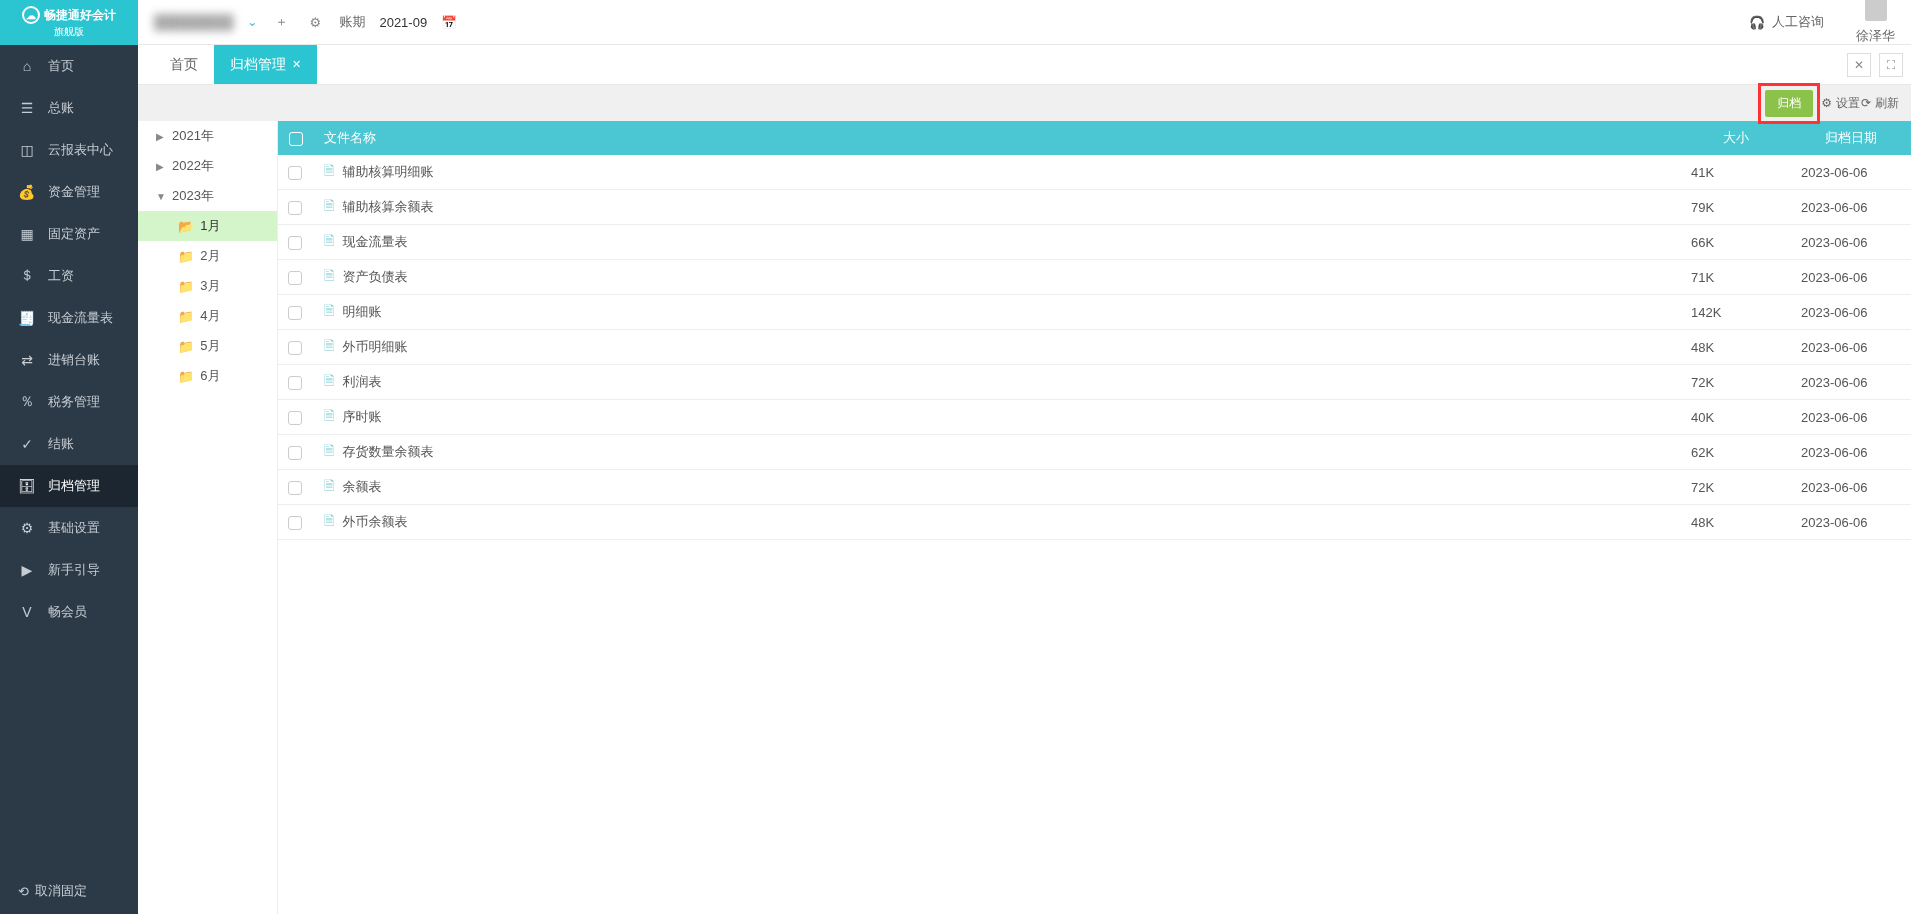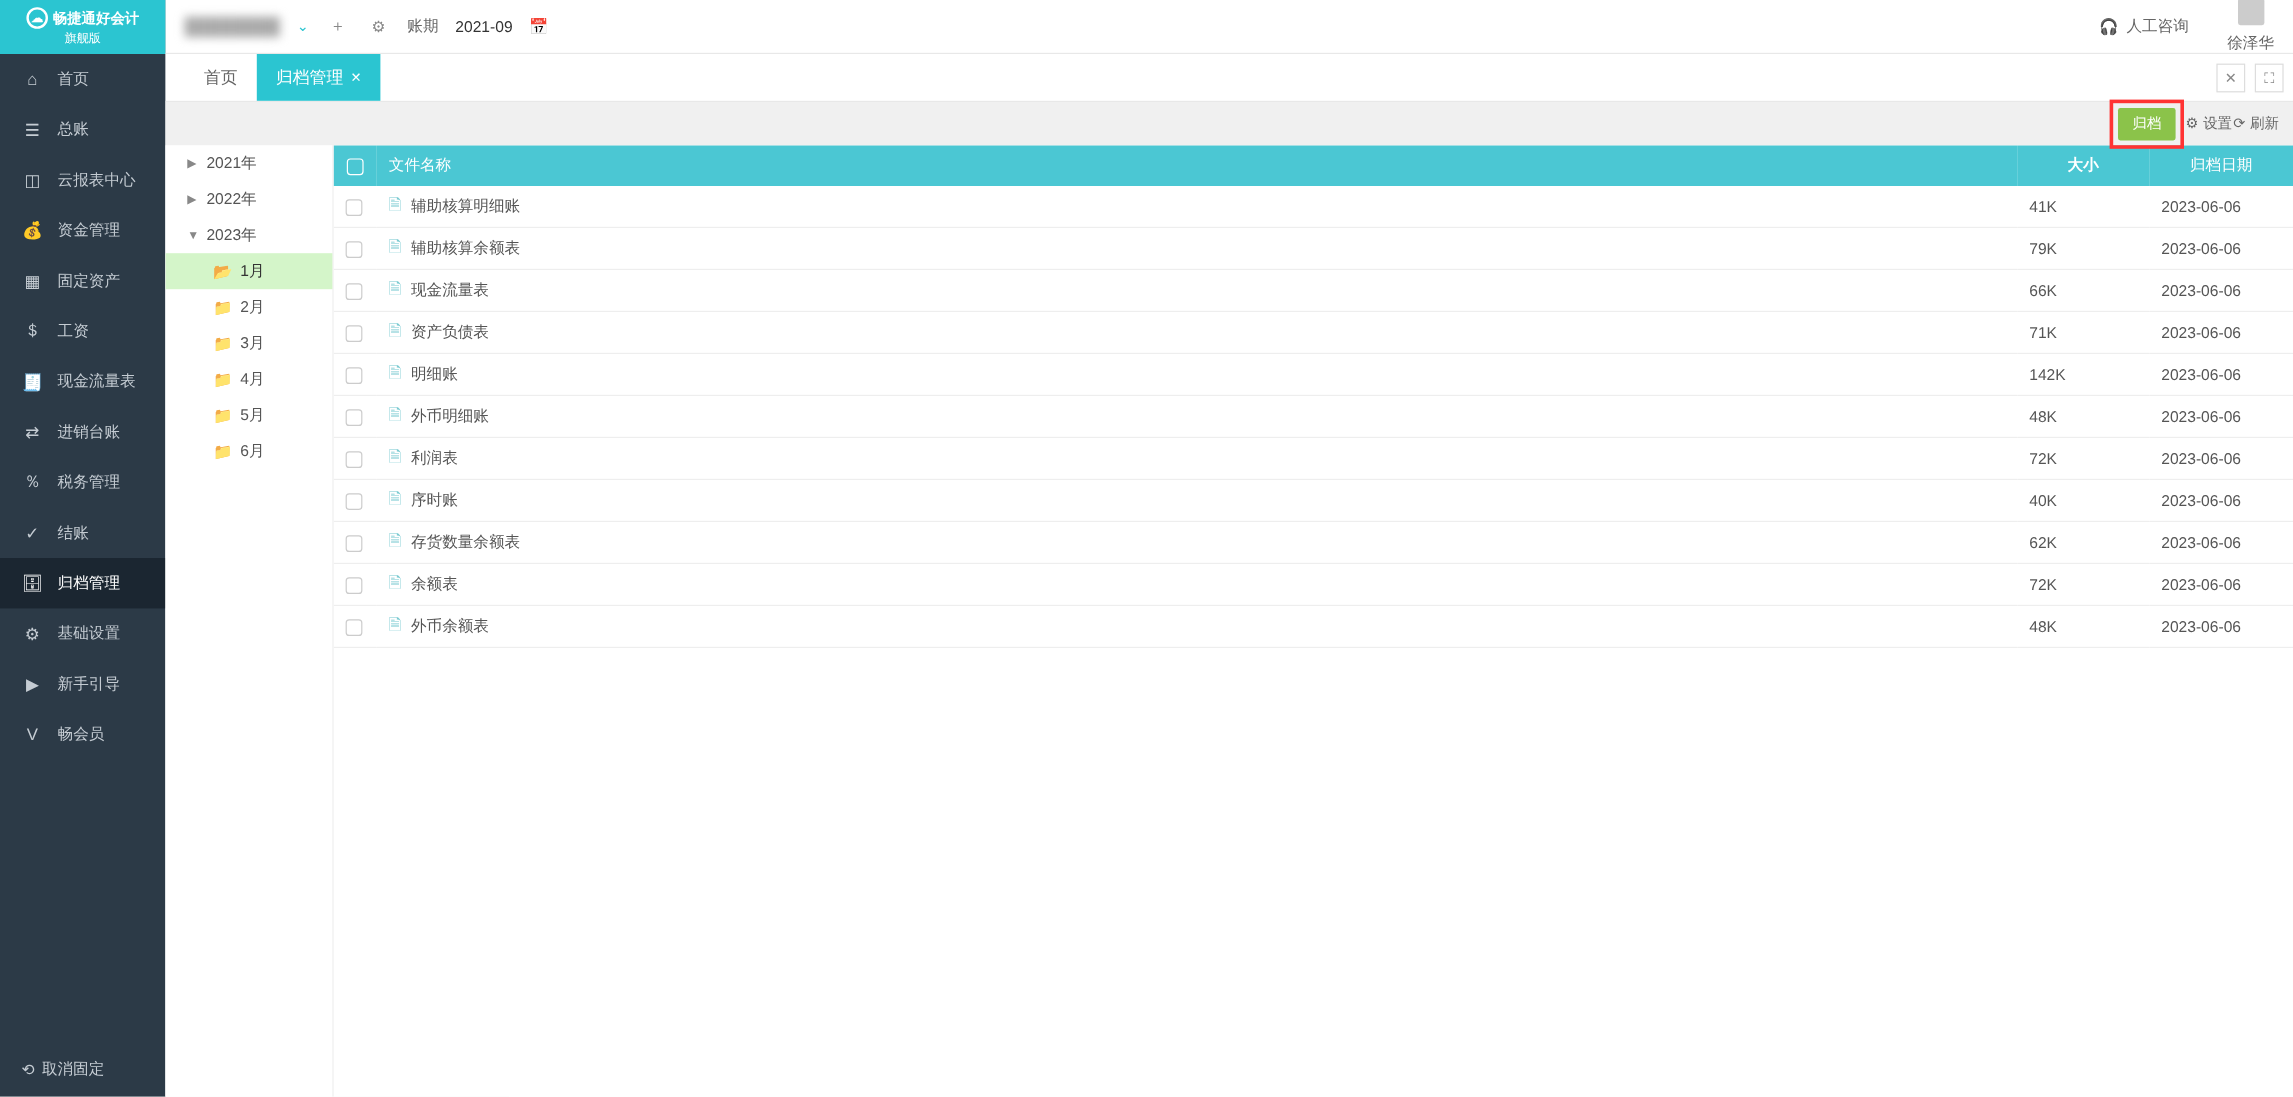--- a/index.html
+++ b/index.html
@@ -65,21 +65,21 @@
 thead th { background: #4bc7d3; color: #fff; font-weight: normal; text-align: left; padding: 8px 10px; font-size: 13px; }
 thead th.center { text-align: center; }
 tbody td { padding: 6px 10px; border-bottom: 1px solid #eee; font-size: 13px; color: #555; }
 tbody td.center { text-align: left; }
 .chk { width: 14px; height: 14px; border: 1px solid #ccc; border-radius: 3px; display: inline-block; vertical-align: middle; background: #fff; }
 thead .chk { border-color: #fff; background: transparent; }
 .file-cell { display: flex; align-items: center; gap: 8px; }
 .file-icon { color: #7bcad1; font-size: 13px; }
 
 .col-chk { width: 36px; text-align: center; }
-.col-size { width: 110px; font-weight: bold; }
+.col-size { width: 110px; }
 .col-date { width: 120px; }
 </style>
 </head>
 <body>
 
 <div class="app">
 
   <div class="sidebar">
     <div class="logo-area">
       <div class="logo-row">

